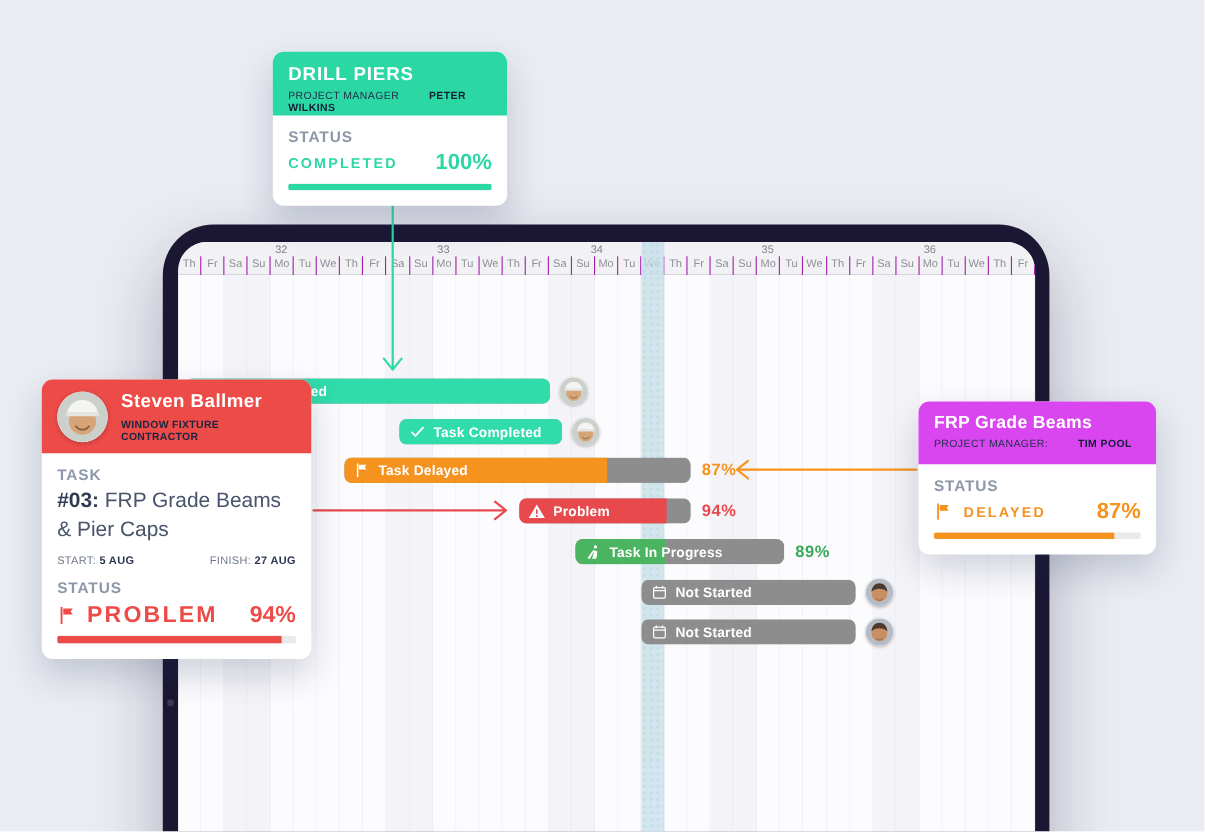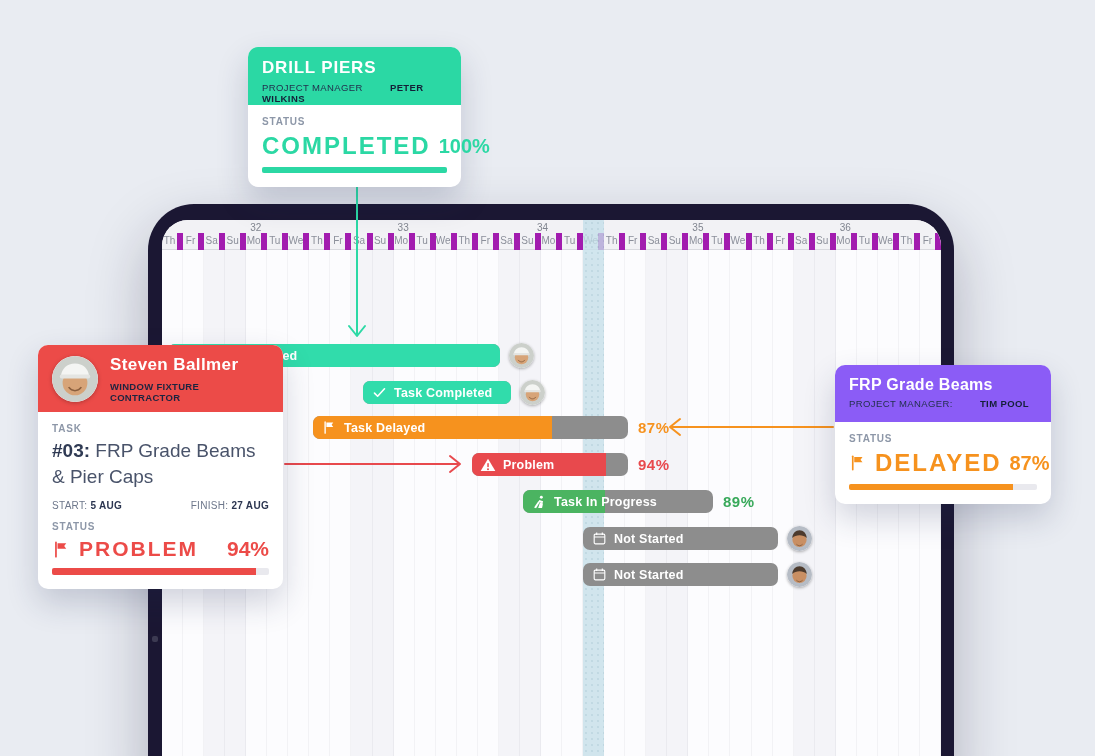--- a/index.html
+++ b/index.html
@@ -17,21 +17,21 @@
             background:#fbfbfd; border-radius:26px 26px 0 0; overflow:hidden; }
 
   
   .g-header { position:absolute; left:0; top:0; right:0; height:30px;
               background:#f2f2f5; border-bottom:1px solid #d8d9de; z-index:1; }
   .g-weeks { position:absolute; left:0; top:0; right:0; height:13px; }
   .g-week-num { position:absolute; top:2px; font-size:10px; color:#8085926; color:#80858f;
                 z-index:3; }
   .g-days { position:absolute; left:0; top:13px; right:0; height:17px; display:grid;
             grid-template-columns:repeat(37,1fr); }
-  .g-day-cell { border-right:6px solid #a21caf; text-align:center; font-size:10px;
+  .g-day-cell { border-right:1px solid #a21caf; text-align:center; font-size:10px;
                 color:#8b8f9a; line-height:15px; position:relative; }
   .g-day-cell span { position:relative; z-index:3; }
 
   
   .g-body { position:absolute; left:0; top:30px; right:0; bottom:0; }
   .g-col { position:absolute; top:0; bottom:0; border-right:1px solid rgba(20,20,40,.045);
            background:#fcfcfe; }
   .g-col.weekend { background:#f4f4f8; }
   .today-band { position:absolute; top:0; bottom:0; background:#c5dfe9; opacity:.78;
                 z-index:2; pointer-events:none;
@@ -60,23 +60,23 @@
   
   .card { position:absolute; background:#fff; border-radius:10px; z-index:10;
           box-shadow:0 14px 32px rgba(36,44,84,.20); }
   .card-header { border-radius:10px 10px 0 0; padding:12px 14px; position:relative;
                  background-image:radial-gradient(rgba(0,0,0,.05) 1px, transparent 1.3px);
                  background-size:7px 7px; }
   .card-title { color:#fff; font-weight:bold; font-size:17px; letter-spacing:.8px; }
   .card-sub { font-size:9.5px; color:#22304e; margin-top:4px; letter-spacing:.4px; }
   .card-sub b { color:#141f38;padding-left:24px; }
   .card-body { padding:11px 14px 14px; }
-  .lbl { font-size:10px; color:#8d97a8; letter-spacing:.8px; font-weight:600; }
+  .lbl { font-size:14px; color:#8d97a8; letter-spacing:.8px; font-weight:600; }
   .status-row { display:flex; align-items:center; gap:8px; margin-top:5px; }
-  .status-value { font-size:24px; font-weight:bold; letter-spacing:2px; }
+  .status-value { font-size:13px; font-weight:bold; letter-spacing:2px; }
   .status-pct { margin-left:auto; font-size:20px; font-weight:bold; }
   .prog { margin-top:7px; height:6px; border-radius:2px; background:#e9e9ee;
           overflow:hidden; position:relative; }
   .prog-fill { position:absolute; left:0; top:0; bottom:0; }
 
   
   .c-head { display:flex; align-items:center; gap:12px; padding:10px 14px; }
   .c-avatar { width:46px; height:46px; border-radius:50%; overflow:hidden; flex:0 0 auto;
               box-shadow:0 1px 4px rgba(0,0,0,.25); background:#fff; }
   .c-avatar svg { display:block; width:100%; height:100%; }
@@ -407,21 +407,21 @@
         <span class="status-value" style="font-size:21px;">PROBLEM</span>
         <span class="status-pct" style="font-size:21px;">94%</span>
       </div>
       <div class="prog" style="height:7px;">
         <div class="prog-fill" style="background: rgb(236, 75, 72); width: 94%;"></div>
       </div>
     </div>
   </div>
 
   <div class="card" style="left:835px; top:365px; width:216px;">
-    <div class="card-header" style="height: 57px; padding-top: 11px; background: #8b5cf6;">
+    <div class="card-header" style="height: 57px; padding-top: 11px; background: #d946ef;">
       <div class="card-title" style="font-size:16px; letter-spacing:.3px;">FRP Grade Beams</div>
       <div class="card-sub">
         <span>PROJECT MANAGER: </span><b>TIM POOL</b>
       </div>
     </div>
     <div class="card-body">
       <div class="lbl">STATUS</div>
       <div class="status-row" style="color: rgb(246, 146, 30);">
         <span class="flag-ic">
           <svg viewBox="0 0 24 24" width="18" height="18">

